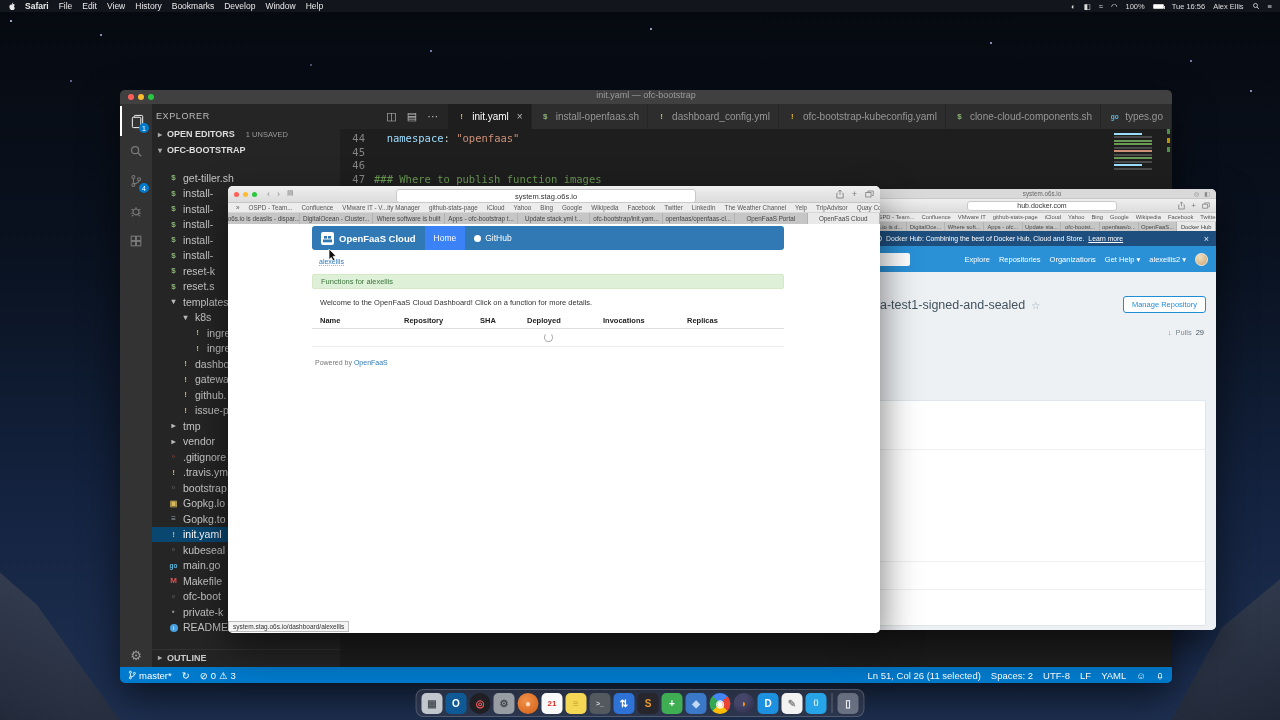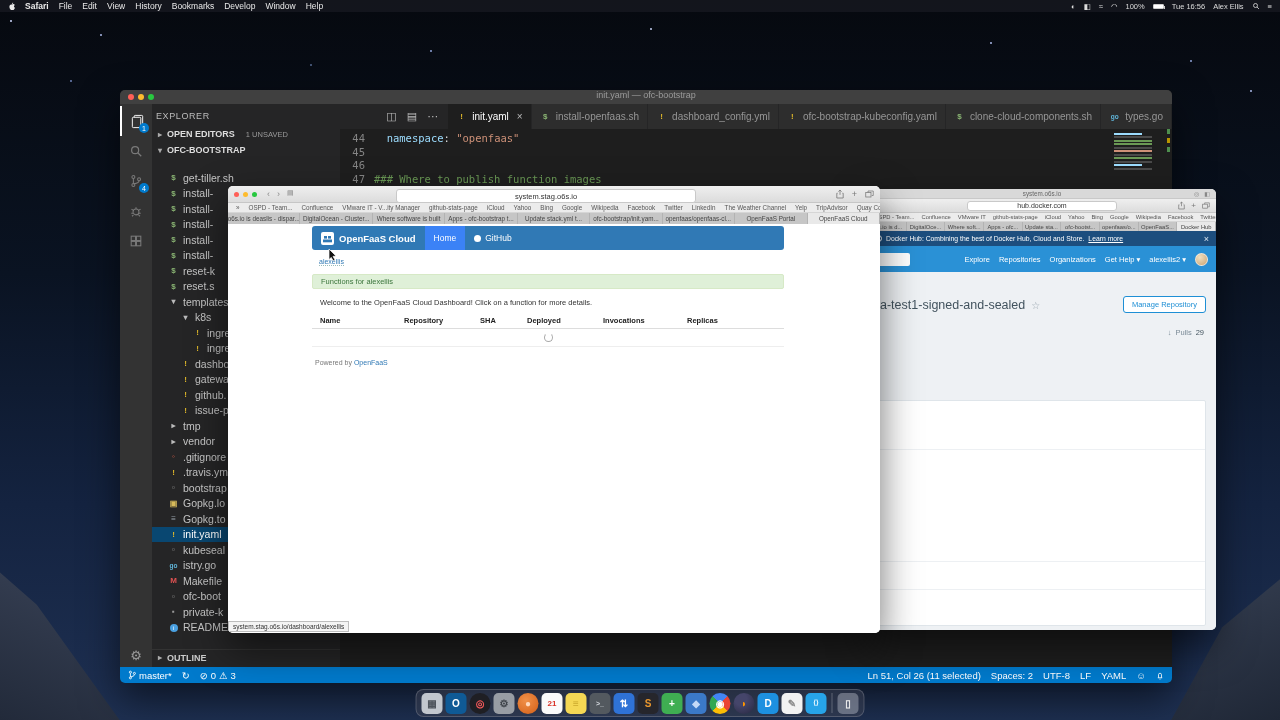--- a/index.html
+++ b/index.html
@@ -357,21 +357,21 @@
               <span class="flabel">init.yaml</span>
             </div>
 
             <div class="trow" data-indent="1">
               <span class="ficon" data-icon="bin"></span>
               <span class="flabel">kubeseal</span>
             </div>
 
             <div class="trow" data-indent="1">
               <span class="ficon" data-icon="go"></span>
-              <span class="flabel">istry.go</span>
+              <span class="flabel">main.go</span>
             </div>
 
             <div class="trow" data-indent="1">
               <span class="ficon" data-icon="make"></span>
               <span class="flabel">Makefile</span>
             </div>
 
             <div class="trow" data-indent="1">
               <span class="ficon" data-icon="bin"></span>
               <span class="flabel">ofc-boot</span>

